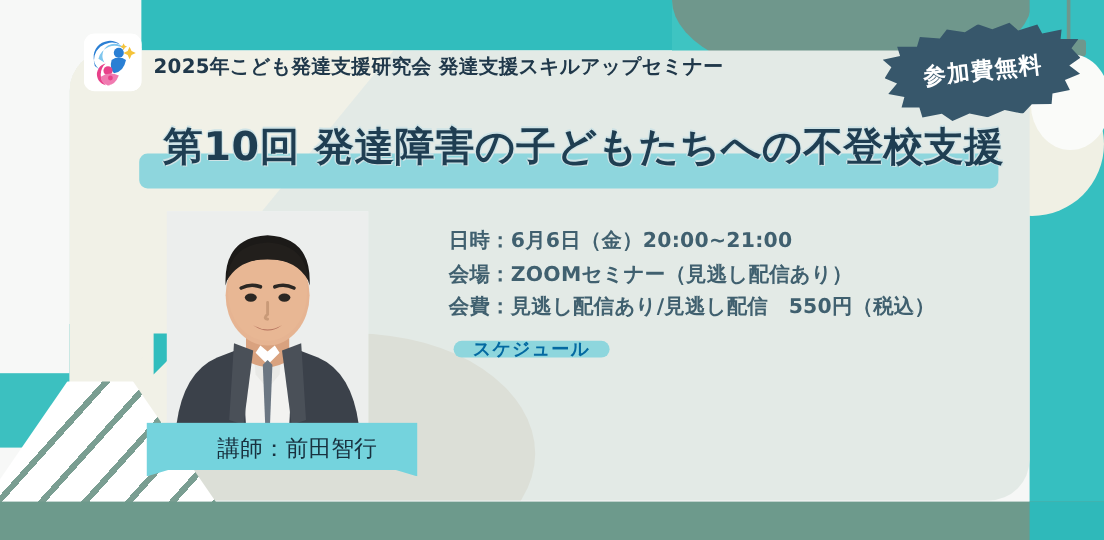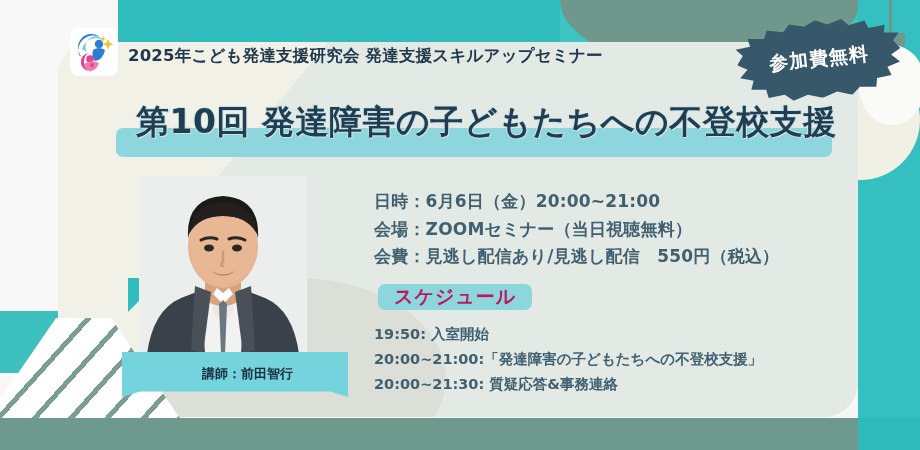--- a/index.html
+++ b/index.html
@@ -80,30 +80,30 @@
       color:#ffffff;font-size:19px;font-weight:900;transform:rotate(-6deg);letter-spacing:1px;}
 
   
   .photo{position:absolute;left:139px;top:176px;width:168px;height:178px;
       background:#eef0ef;overflow:hidden;}
   .cap{position:absolute;left:122px;top:352px;width:226px;height:45px;background:#74d3dd;
       clip-path:polygon(0 0,100% 0,100% 100%,92% 88%,8% 88%,0 100%);
       }
   .cap-wrap{position:absolute;left:122px;top:352px;width:251px;height:45px;
       display:flex;flex-direction:column;align-items:center;justify-content:center;
-      color:#18313f;font-size:13px;font-weight:700;line-height:1.45;}
+      color:#18313f;font-size:19px;font-weight:400;line-height:1.45;}
 
   
   .info{position:absolute;left:374px;top:188px;color:#40606f;
       font-size:17px;font-weight:800;line-height:1.62;white-space:nowrap;}
   .info div{letter-spacing:.2px;}
 
-  .sched-chip{position:absolute;left:378px;top:284px;height:26px;padding:0 16px;
+  .sched-chip{position:absolute;left:378px;top:284px;height:14px;padding:0 16px;
       background:#8ed6dd;border-radius:7px;display:flex;align-items:center;
-      color:#be185d;font-size:19px;font-weight:700;letter-spacing:1px;}
+      color:#0369a1;font-size:15px;font-weight:700;letter-spacing:1px;}
   .sched{position:absolute;left:374px;top:322px;color:#40606f;
       font-size:14.5px;font-weight:800;line-height:1.72;white-space:nowrap;}
 </style>
 </head>
 <body>
 
 <div id="stage">
 
   <div class="bg bg-white-left"></div>
   <div class="bg bg-teal-sq-tl"></div>
@@ -184,24 +184,19 @@
     </svg>
   </div>
 
   <div class="cap"></div>
   <div class="cap-wrap">
     <div>講師：前田智行</div>
   </div>
 
   <div class="info">
     <div>日時：6月6日（金）20:00~21:00</div>
-    <div>会場：ZOOMセミナー（当日視聴無料）</div>
+    <div>会場：ZOOMセミナー（見逃し配信あり）</div>
     <div>会費：見逃し配信あり/見逃し配信　550円（税込）</div>
   </div>
 
   <div class="sched-chip">スケジュール</div>
-  <div class="sched">
-    <div>19:50: 入室開始</div>
-    <div>20:00~21:00:「発達障害の子どもたちへの不登校支援」</div>
-    <div>20:00~21:30: 質疑応答&amp;事務連絡</div>
-  </div>
 
 </div>
 
 </body></html>

